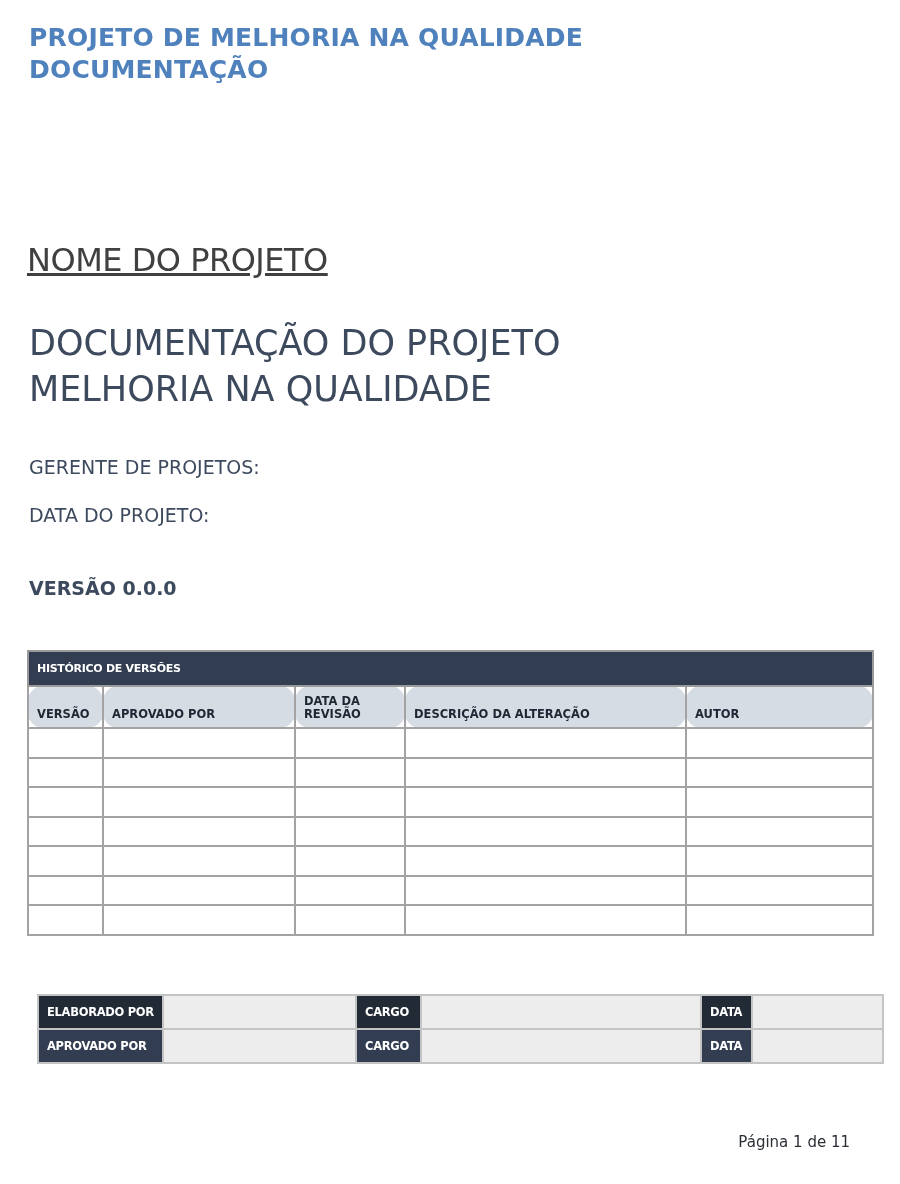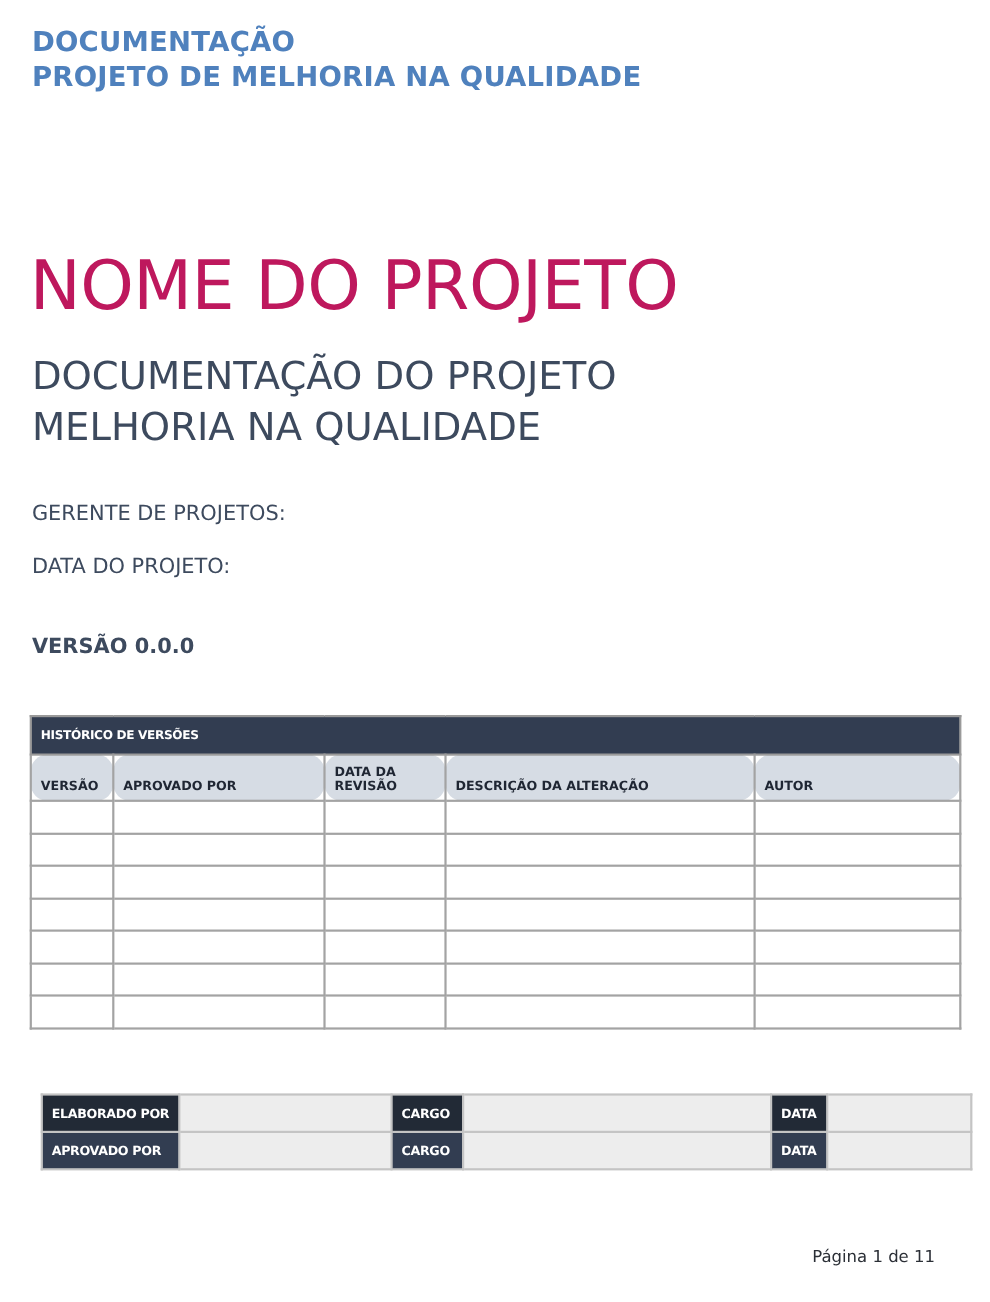--- a/index.html
+++ b/index.html
@@ -7,22 +7,23 @@
     width: 900px; height: 1184px; background: #ffffff; position: relative; overflow: hidden;
     font-family: "DejaVu Sans", sans-serif;
   }
   .top-title {
     position: absolute; left: 29px; top: 22px; width: 700px;
     color: #4f81bd; font-weight: bold; font-size: 25px; line-height: 32px;
     letter-spacing: 0.2px;
   }
   .project-name {
     position: absolute; left: 27px; top: 228px;
-    color: #be185d; font-size: 62px; line-height: 64px; font-weight: normal;
+    color: #404040; font-size: 32px; line-height: 64px; font-weight: normal;
     letter-spacing: -0.5px;
+    text-decoration: underline;
   }
   .subtitle {
     position: absolute; left: 29px; top: 320px;
     color: #3d4a5e; font-size: 35px; line-height: 46px; font-weight: normal;
     letter-spacing: 0px;
   }
   .meta-line {
     position: absolute; left: 29px; color: #3d4a5e; font-size: 19px; line-height: 24px;
   }
   table { border-collapse: collapse; position: absolute; table-layout: fixed; }
@@ -44,22 +45,22 @@
   .sign tr.r2 td.lbl { background: #323d51; }
   .sign td.val { background: #ededed; }
   .page-num {
     position: absolute; right: 50px; top: 1133px; color: #2b2f36; font-size: 15px;
   }
 </style>
 </head>
 <body>
 
 <div class="top-title">
+  <div>PROJETO DE MELHORIA NA QUALIDADE</div>
   <div>DOCUMENTAÇÃO</div>
-  <div>PROJETO DE MELHORIA NA QUALIDADE</div>
 </div>
 
 <div class="project-name">NOME DO PROJETO</div>
 
 <div class="subtitle">
   <div>DOCUMENTAÇÃO DO PROJETO</div>
   <div>MELHORIA NA QUALIDADE</div>
 </div>
 
 <div class="meta-line" style="top:455px;">GERENTE DE PROJETOS:</div>

